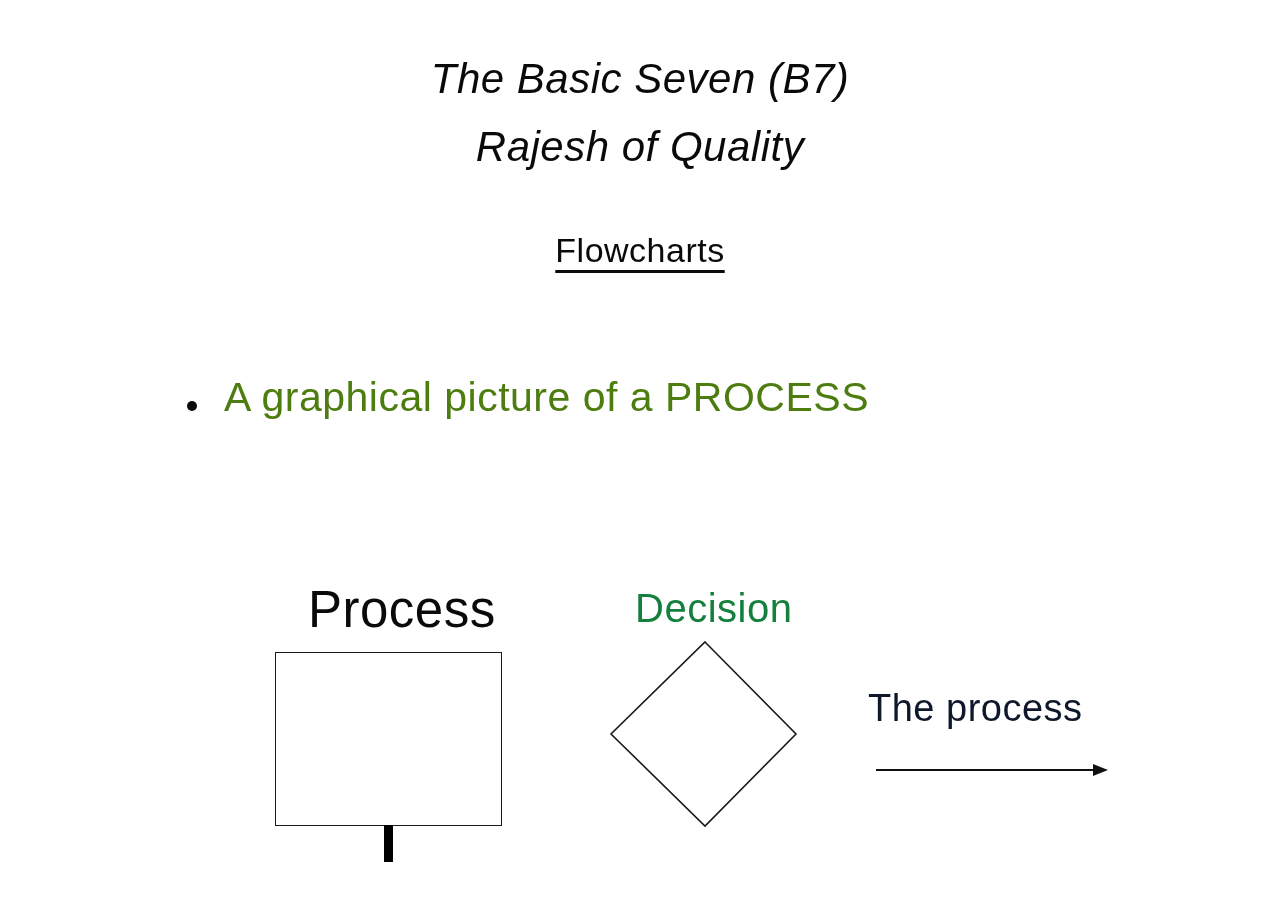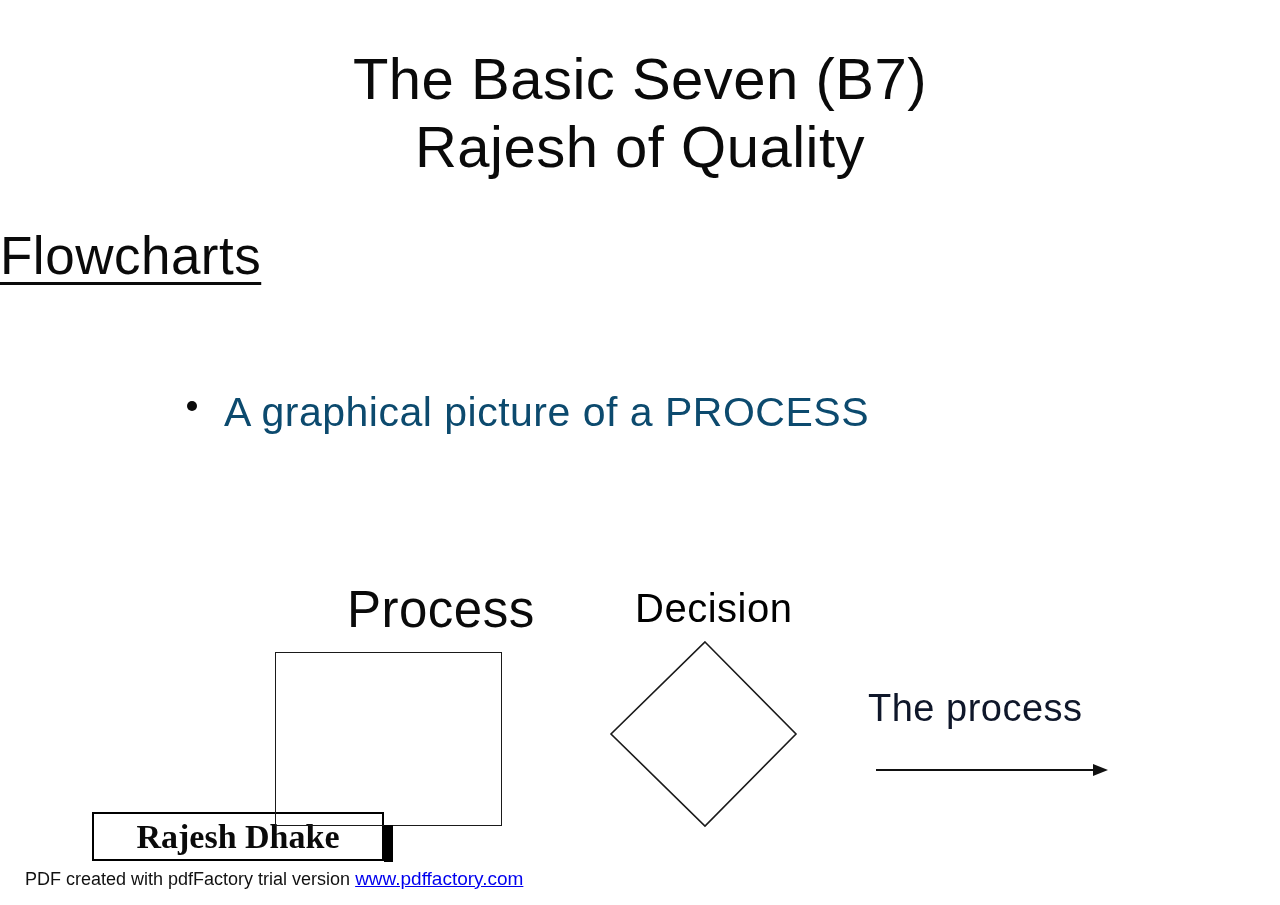--- a/index.html
+++ b/index.html
@@ -11,61 +11,62 @@
     background: #ffffff;
     overflow: hidden;
     font-family: "Liberation Sans", sans-serif;
     color: #000000;
   }
   .abs { position: absolute; }
 
   .title {
     top: 45px; left: 0; width: 1280px;
     text-align: center;
-    font-size: 58px; line-height: 68px;
+    font-size: 42px; line-height: 68px;
     letter-spacing: 0.5px;
     color: #0a0a0a;
+    font-style: italic;
   }
   .subtitle {
-    top: 226px; left: 0; width: 1280px;
-    font-size: 53px; line-height: 60px;
+    top: 220px; left: 0; width: 1280px;
+    text-align: center;
+    font-size: 34px; line-height: 60px;
     letter-spacing: 0.5px;
     color: #0a0a0a;
   }
   .subtitle span {
     text-decoration: underline;
     text-decoration-thickness: 3px;
     text-underline-offset: 8px;
   }
   .bullet-marker {
     top: 401px; left: 187px;
     width: 10px; height: 10px;
     border-radius: 50%;
     background: #0a0a0a;
   }
   .bullet-text {
-    top: 388px; left: 224px;
+    top: 373px; left: 224px;
     font-size: 41px; line-height: 48px;
     letter-spacing: 0.5px;
-    color: #0c4a6e;
+    color: #4d7c0f;
     white-space: nowrap;
   }
   .process-label {
     top: 580px; left: 308px;
     font-size: 51px;
     letter-spacing: 0.5px;
     color: #0a0a0a;
     white-space: nowrap;
-    margin-left: 39px;
   }
   .decision-label {
     top: 586px; left: 635px;
     font-size: 40px;
     letter-spacing: 0.5px;
-    color: #000000;
+    color: #15803d;
     white-space: nowrap;
   }
   .process-rect {
     top: 652px; left: 275px;
     width: 227px; height: 174px;
     border: 1.5px solid #1a1a1a;
     background: transparent;
     z-index: 3;
   }
   .diamond-svg { top: 639px; left: 608px; z-index: 2; }
@@ -140,22 +141,16 @@
 
   <div class="abs flow-label">
     <div>The process</div>
   </div>
 
   <svg class="abs arrow-svg" width="240" height="20" viewBox="0 0 240 20">
     <line x1="2" y1="10" x2="220" y2="10" stroke="#111111" stroke-width="2.2"></line>
     <polygon points="219,4 234,10 219,16" fill="#111111"></polygon>
   </svg>
 
-  <div class="abs name-box">
-    <span>Rajesh Dhake</span>
-  </div>
   <div class="abs shadow-bar"></div>
 
-  <div class="abs footer">
-    <span>PDF created with pdfFactory trial version </span><a href="#">www.pdffactory.com</a>
-  </div>
 
 </div>
 
 </body></html>

